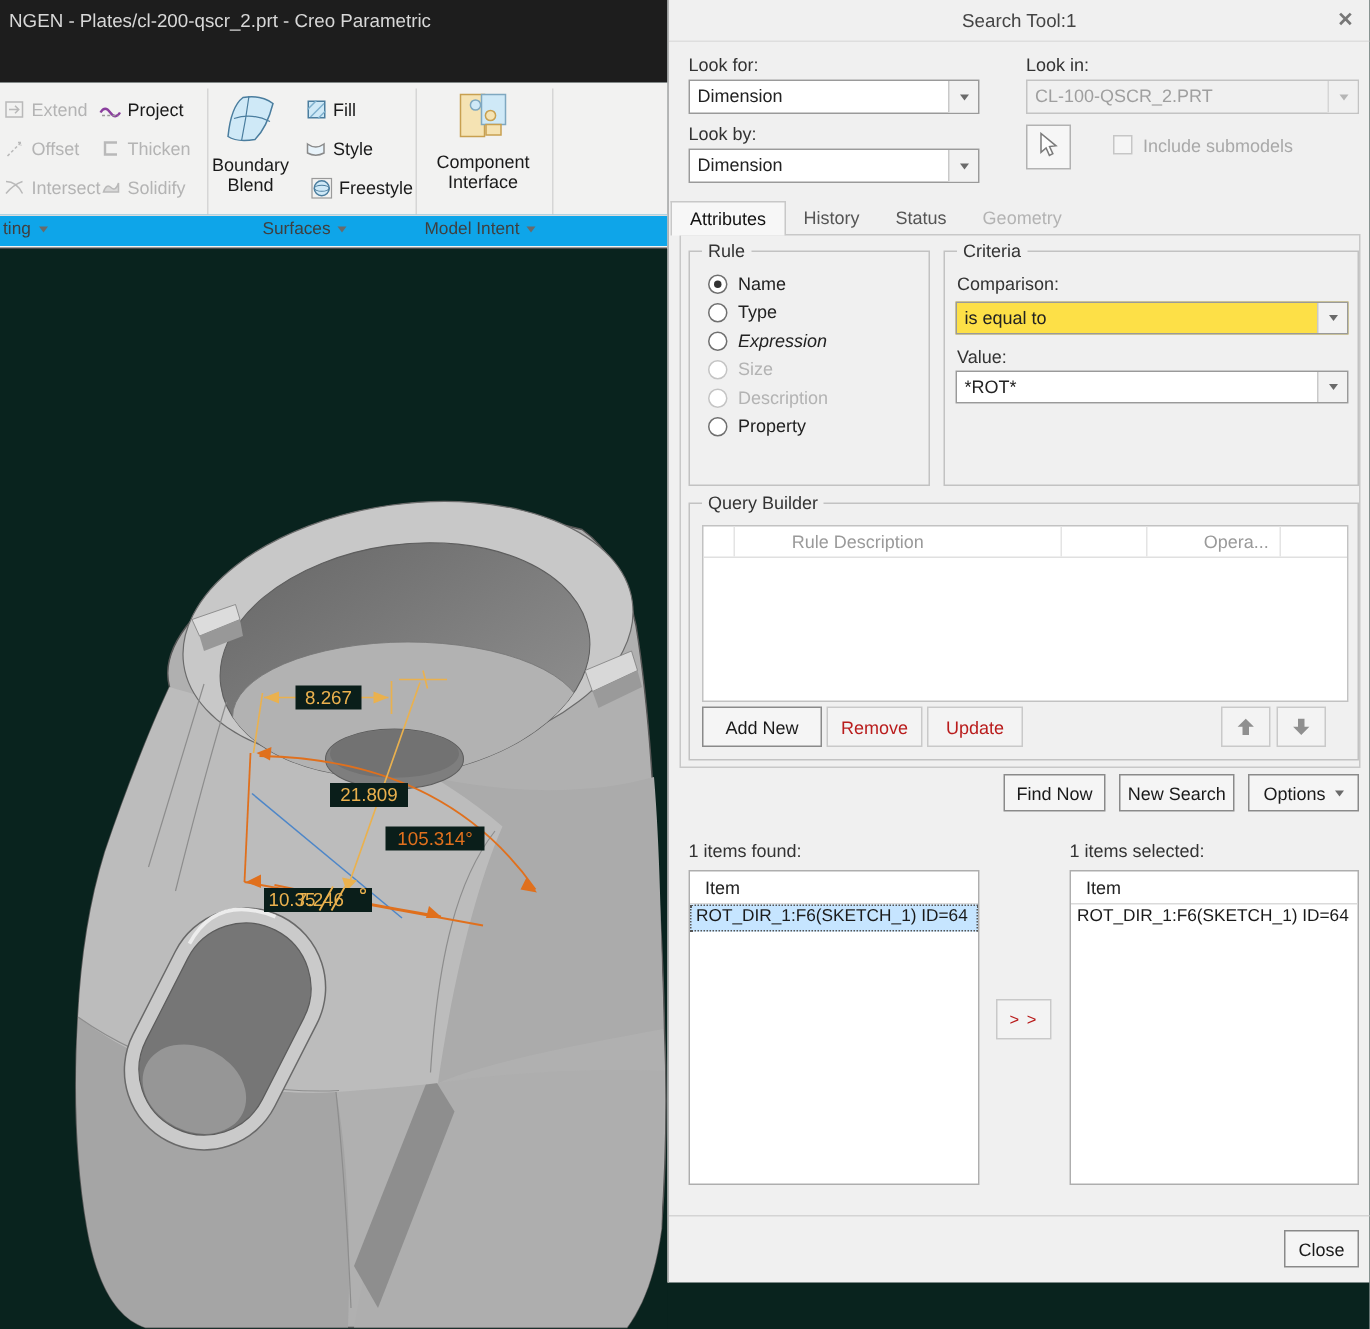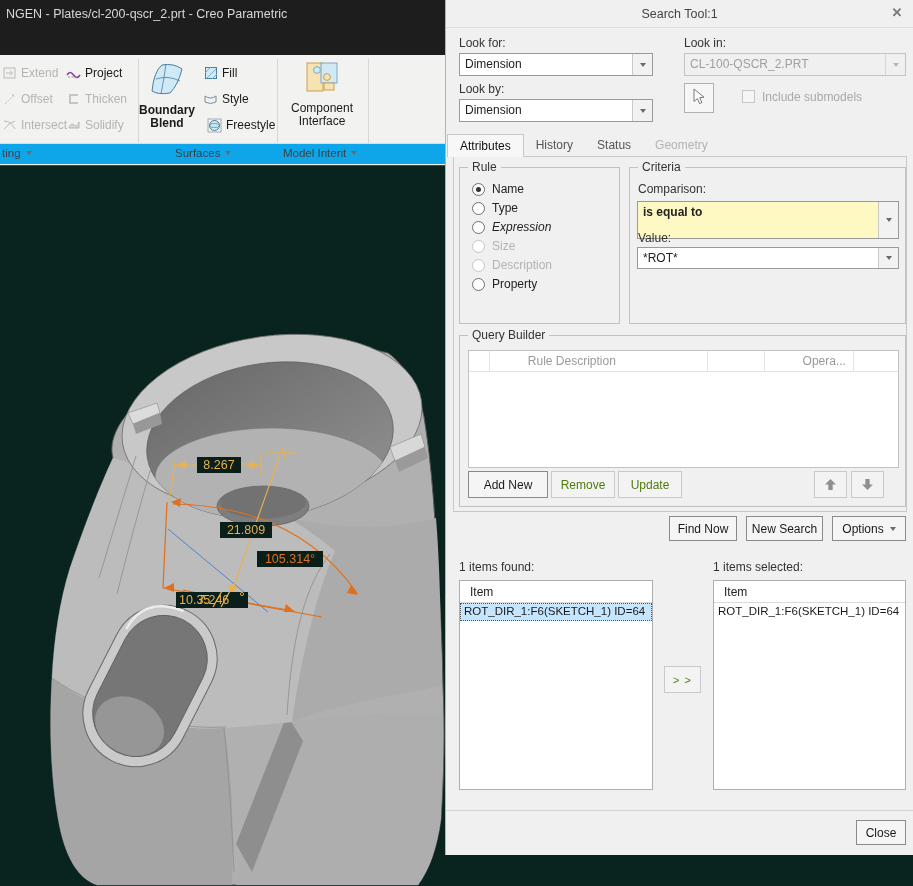--- a/index.html
+++ b/index.html
@@ -29,21 +29,21 @@
   .lbl { position:absolute; color:#333; font-size:12px; white-space:nowrap; }
   .lbl.dis { color:#a9a9a9; }
   .combo { position:absolute; height:23px; background:#fff; border:1px solid #9a9a9a; display:flex; }
   .combo .cval { flex:1; padding:3px 5px; font-size:12px; color:#222; white-space:nowrap; overflow:hidden; }
   .combo .carrow { width:20px; border-left:1px solid #c9c9c9; background:#f2f2f2; display:flex; align-items:center; justify-content:center; }
   .combo.disabled { background:#f0f0f0; border-color:#c3c3c3; }
   .combo.disabled .cval { color:#9f9f9f; }
   .combo.disabled .carrow { background:#f0f0f0; border-left-color:#d5d5d5; }
   .combo.disabled .tri-down { border-top-color:#b5b5b5; }
   .btn { position:absolute; background:#f5f5f5; border:1px solid #8a8a8a; font-size:12px; color:#1a1a1a; display:flex; align-items:center; justify-content:center; gap:6px; }
-  .btn.disabled { border-color:#c9c9c9; color:#4d7c0f; background:#f3f3f3; }
+  .btn.disabled { border-color:#c9c9c9; color:#b91c1c; background:#f3f3f3; }
   .selbtn { position:absolute; width:30px; height:30px; background:#f6f6f6; border:1px solid #b2b2b2; display:flex; align-items:center; justify-content:center; }
   .chk { position:absolute; width:13px; height:13px; border:1px solid #c6c6c6; background:#f5f5f5; }
   .tabs { position:absolute; left:1px; top:134px; height:23px; display:flex; }
   .tab { padding:4px 12px 0 12px; font-size:12px; color:#555; height:23px; }
   .tab.active { background:#f7f7f7; border:1px solid #c8c8c8; border-bottom:none; color:#111; position:relative; z-index:3; }
   .tab.disabled { color:#b3b3b3; }
   .frame { position:absolute; left:7px; top:156px; width:454px; height:356px; border:1px solid #c8c8c8; z-index:1; }
   .gbox { position:absolute; border:1px solid #c2c2c2; }
   .gbox .legend { position:absolute; top:-8px; left:8px; background:#f0f0f0; padding:0 4px; font-size:12px; color:#333; }
   .radio-row { position:absolute; display:flex; align-items:center; gap:7px; font-size:12px; color:#222; }
@@ -117,21 +117,21 @@
     <div class="rbtn-row disabled" style="left:66px; top:61px;">
       <span class="ricon">
           <svg width="14" height="14">
             <path d="M2,10 Q4,4 7,7 Q10,10 12,4 L12,10 Z" stroke="#b9b9b9" fill="#d9d9d9"></path>
           </svg>
         </span>
       <span>Solidify</span>
     </div>
     <div class="vdiv" style="left:138px;"></div>
 
-    <div class="bigbtn" style="left:136px; top:6px;font-weight:bold;">
+    <div class="bigbtn" style="left:136px; top:6px;">
       <span class="bicon">
         <svg width="38" height="36" viewBox="0 0 38 36">
           <path d="M4,30 Q6,10 14,4 Q26,2 34,8 Q30,24 22,32 Q10,34 4,30 Z" fill="#cfe9f7" stroke="#4a7d9e"></path>
           <path d="M8,18 Q20,14 32,20 M18,3 Q16,18 13,33" stroke="#4a7d9e" fill="none" stroke-width="0.8"></path>
         </svg>
       </span>
       <span>Boundary Blend</span>
     </div>
     <div class="rbtn-row" style="left:203px; top:9px;">
       <span class="ricon">
@@ -361,21 +361,21 @@
         </div>
       <div class="radio-row" style="left:12px; top:109px;">
           <span class="rdot"></span>
           <span>Property</span>
         </div>
     </div>
 
     <div class="gbox" style="left:183px; top:167px; width:277px; height:157px; z-index:2;">
       <div class="legend">Criteria</div>
       <div class="lbl" style="left:8px; top:14px;">Comparison:</div>
-      <div class="combo" style="left:7px; top:33px; width:262px; height:38px; background:#fef9c3;font-weight:bold;">
+      <div class="combo" style="left:7px; top:33px; width:262px; height:22px; background:#fde047;">
         <div class="cval">is equal to</div>
         <div class="carrow">
             <span class="tri-down"></span>
           </div>
       </div>
       <div class="lbl" style="left:8px; top:63px;">Value:</div>
       <div class="combo" style="left:7px; top:79px; width:262px; height:22px;">
         <div class="cval">*ROT*</div>
         <div class="carrow">
             <span class="tri-down"></span>

